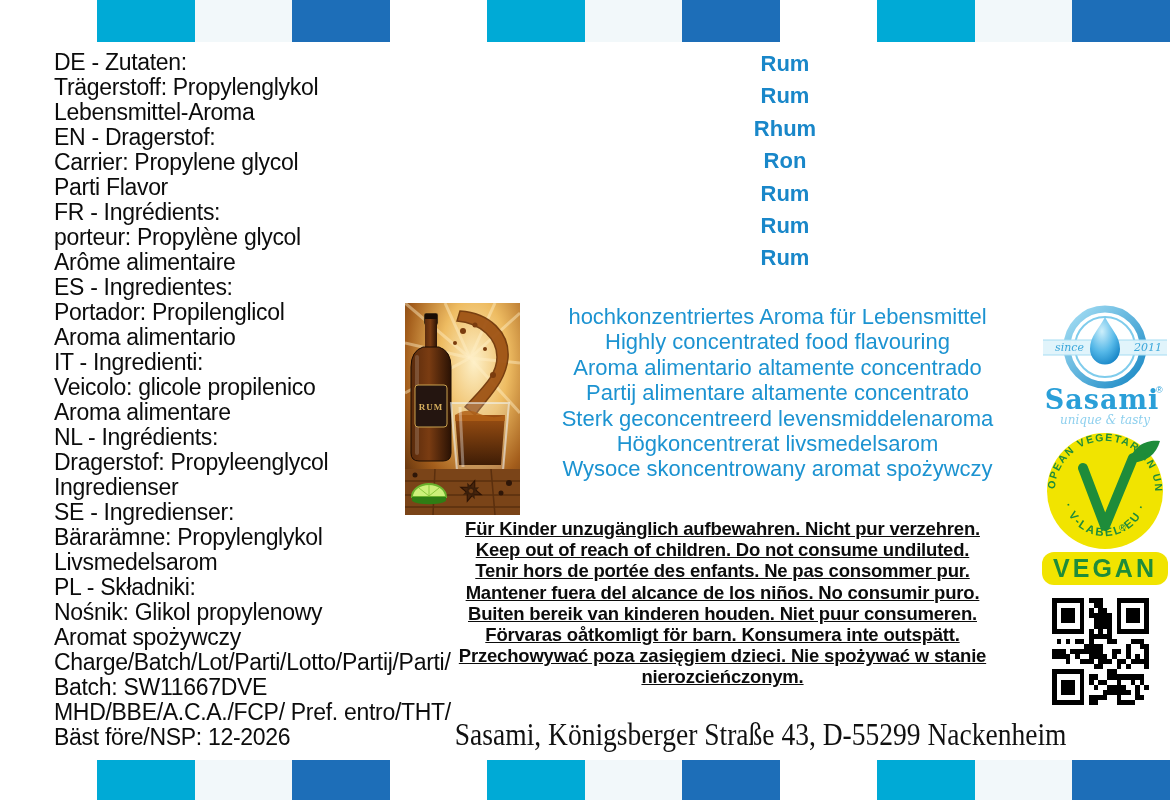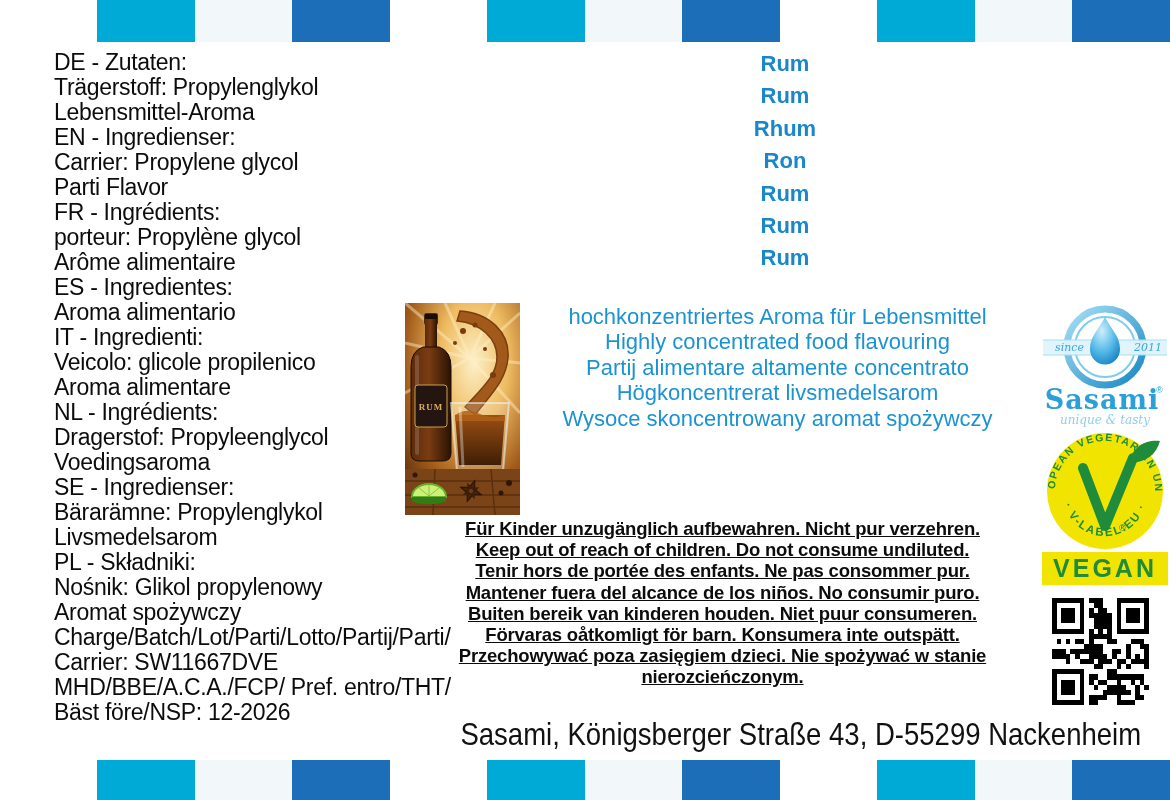--- a/index.html
+++ b/index.html
@@ -30,69 +30,70 @@
             font-weight:normal;font-size:22px;line-height:25.4px;z-index:3;
             color:var(--headline-blue,#1c93d1);
             text-shadow:0 0 3px #fff,1px 1px 0 #fff,-1px -1px 0 #fff,1px -1px 0 #fff,-1px 1px 0 #fff;}
 
   
   .warnings{position:absolute;left:405px;top:518px;width:635px;text-align:center;
             font-weight:bold;font-size:18.5px;line-height:21.2px;
             letter-spacing:-0.2px;color:var(--text-black,#0c0c0c);text-decoration:underline;}
 
   
-  .address{position:absolute;left:405px;top:716px;width:760px;text-align:right;
-           font-family:Liberation Sans, sans-serif;font-size:32px;color:#111;}
+  .address{position:absolute;left:405px;top:716px;width:760px;text-align:left;
+           font-family:Liberation Serif, serif;font-size:32px;color:#111;}
   .address .inner{display:inline-block;transform:scaleX(0.86);transform-origin:center;white-space:nowrap;}
 
   
   .product-img{position:absolute;left:405px;top:303px;width:115px;height:212px;z-index:2;}
 
   
   .sasami-logo{position:absolute;left:1043px;top:302px;width:124px;height:126px;}
   .vlabel{position:absolute;left:1043px;top:430px;width:124px;height:122px;}
   .vegan-box{position:absolute;left:1042px;top:552px;width:126px;height:33px;
              background:var(--vegan-yellow,#f1e400);display:flex;align-items:center;justify-content:center;
-             font-weight:bold;font-size:25px;letter-spacing:3px;color:var(--vegan-green,#1e8c3a);}
+             font-weight:bold;font-size:25px;letter-spacing:3px;color:var(--vegan-green,#1e8c3a);border-radius:12px;}
   .qr{position:absolute;left:1052px;top:598px;width:97px;height:107px;}
 </style>
 </head>
 <body>
 
 <div class="page">
 
   <div class="bar bar-top"></div>
   <div class="bar bar-bottom"></div>
 
   <div class="ingredients">
       <div>DE - Zutaten:</div>
       <div>Trägerstoff: Propylenglykol</div>
       <div>Lebensmittel-Aroma</div>
-      <div>EN - Ingredienser:</div>
+      <div>EN - Dragerstof:</div>
       <div>Carrier: Propylene glycol</div>
       <div>Parti Flavor</div>
       <div>FR - Ingrédients:</div>
       <div>porteur: Propylène glycol</div>
       <div>Arôme alimentaire</div>
       <div>ES - Ingredientes:</div>
+      <div>Portador: Propilenglicol</div>
       <div>Aroma alimentario</div>
       <div>IT - Ingredienti:</div>
       <div>Veicolo: glicole propilenico</div>
       <div>Aroma alimentare</div>
       <div>NL - Ingrédients:</div>
       <div>Dragerstof: Propyleenglycol</div>
-      <div>Voedingsaroma</div>
+      <div>Ingredienser</div>
       <div>SE - Ingredienser:</div>
       <div>Bärarämne: Propylenglykol</div>
       <div>Livsmedelsarom</div>
       <div>PL - Składniki:</div>
       <div>Nośnik: Glikol propylenowy</div>
       <div>Aromat spożywczy</div>
       <div>Charge/Batch/Lot/Parti/Lotto/Partij/Parti/</div>
-      <div>Carrier: SW11667DVE</div>
+      <div>Batch: SW11667DVE</div>
       <div>MHD/BBE/A.C.A./FCP/ Pref. entro/THT/</div>
       <div>Bäst före/NSP: 12-2026</div>
     </div>
 
   <div class="flavors">
       <div>Rum</div>
       <div>Rum</div>
       <div>Rhum</div>
       <div>Ron</div>
       <div>Rum</div>
@@ -178,21 +179,23 @@
     <g fill="#2e1608">
       <circle cx="104" cy="180" r="3"></circle>
         <circle cx="96" cy="190" r="2.5"></circle>
         <circle cx="10" cy="172" r="2.5"></circle>
     </g>
   </svg>
 
   <div class="headline">
       <div>hochkonzentriertes Aroma für Lebensmittel</div>
       <div>Highly concentrated food flavouring</div>
+      <div>Aroma alimentario altamente concentrado</div>
       <div>Partij alimentare altamente concentrato</div>
+      <div>Sterk geconcentreerd levensmiddelenaroma</div>
       <div>Högkoncentrerat livsmedelsarom</div>
       <div>Wysoce skoncentrowany aromat spożywczy</div>
     </div>
 
   <div class="warnings">
       <div>Für Kinder unzugänglich aufbewahren. Nicht pur verzehren.</div>
       <div>Keep out of reach of children. Do not consume undiluted.</div>
       <div>Tenir hors de portée des enfants. Ne pas consommer pur.</div>
       <div>Mantener fuera del alcance de los niños. No consumir puro.</div>
       <div>Buiten bereik van kinderen houden. Niet puur consumeren.</div>

